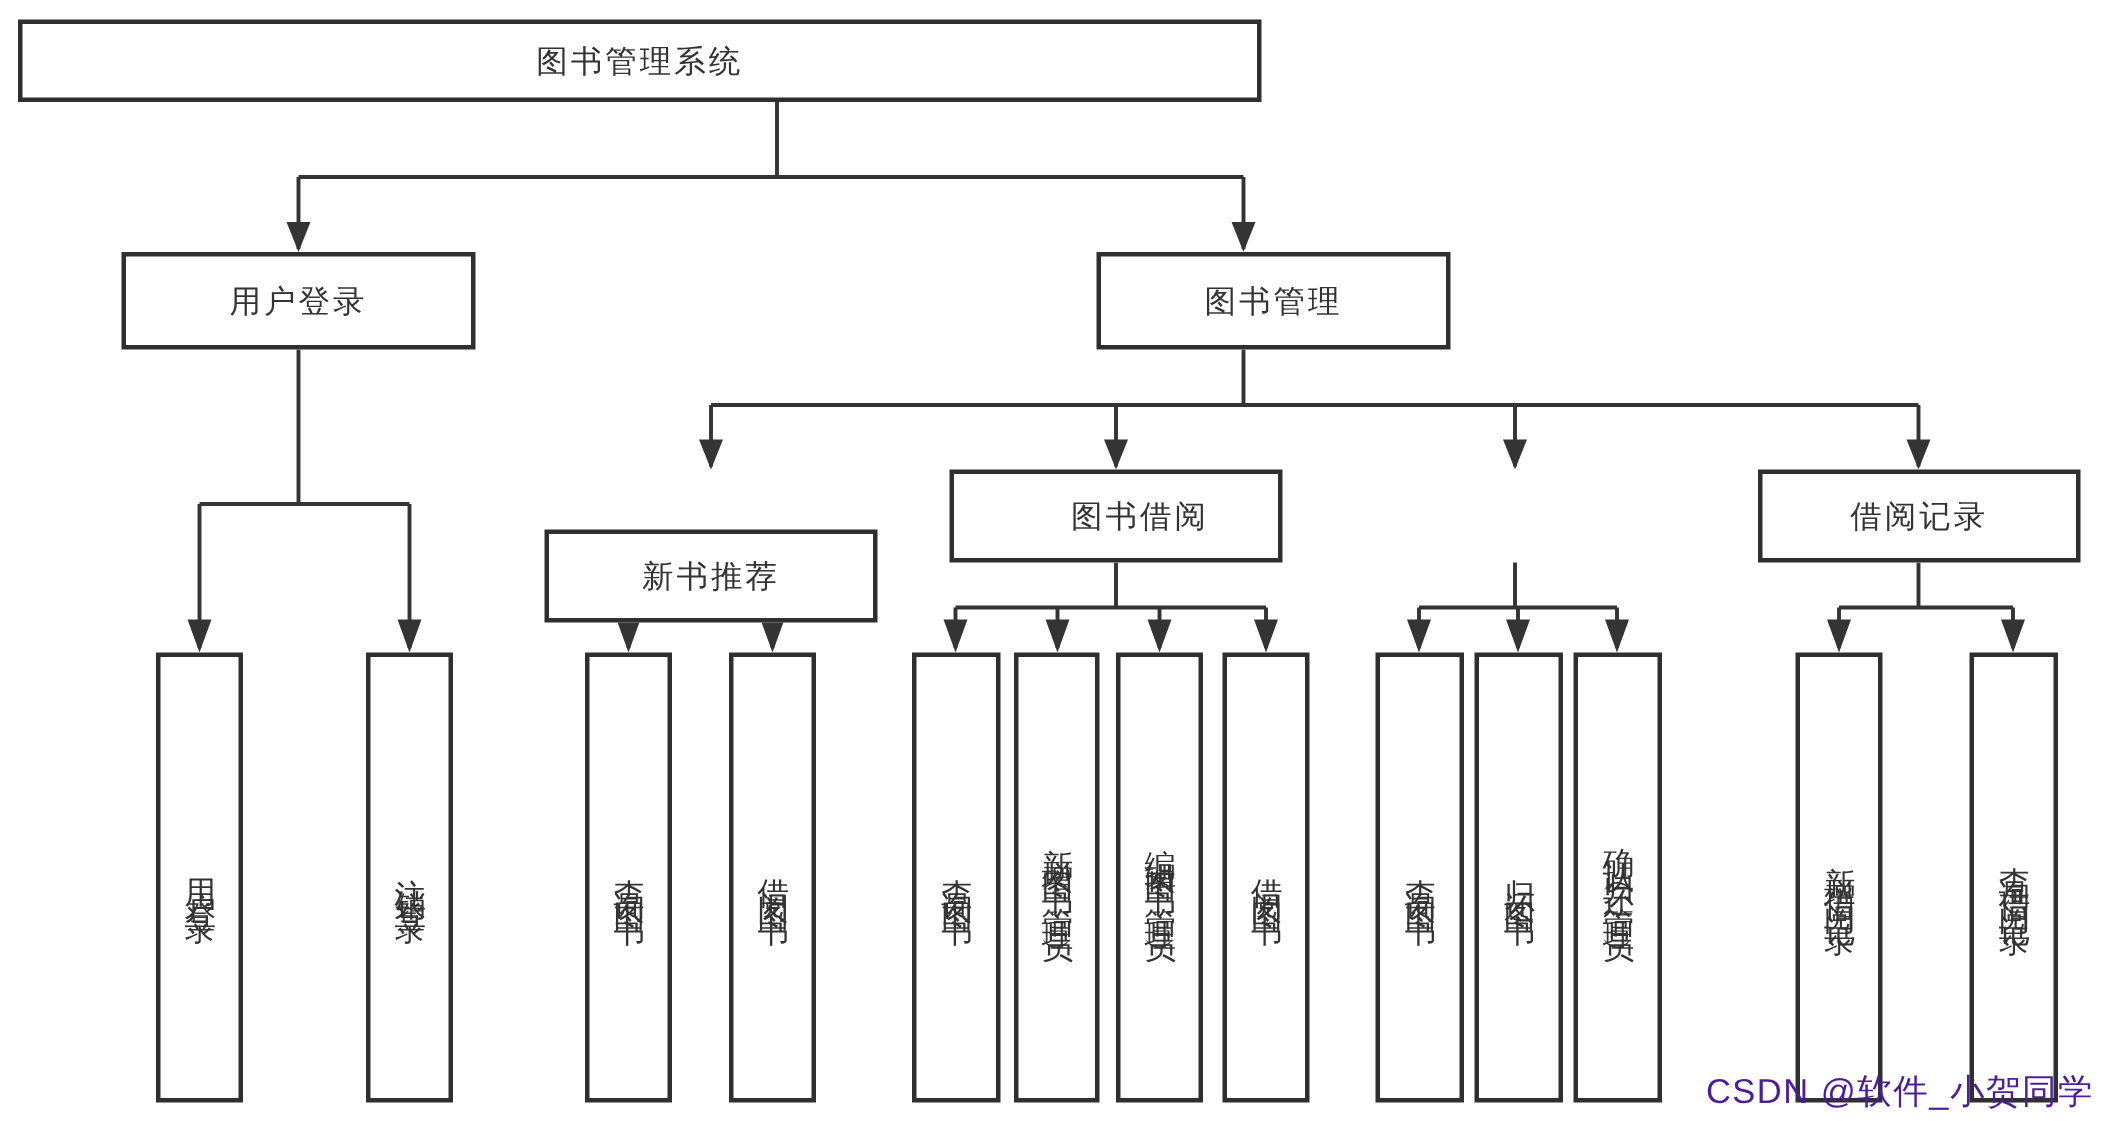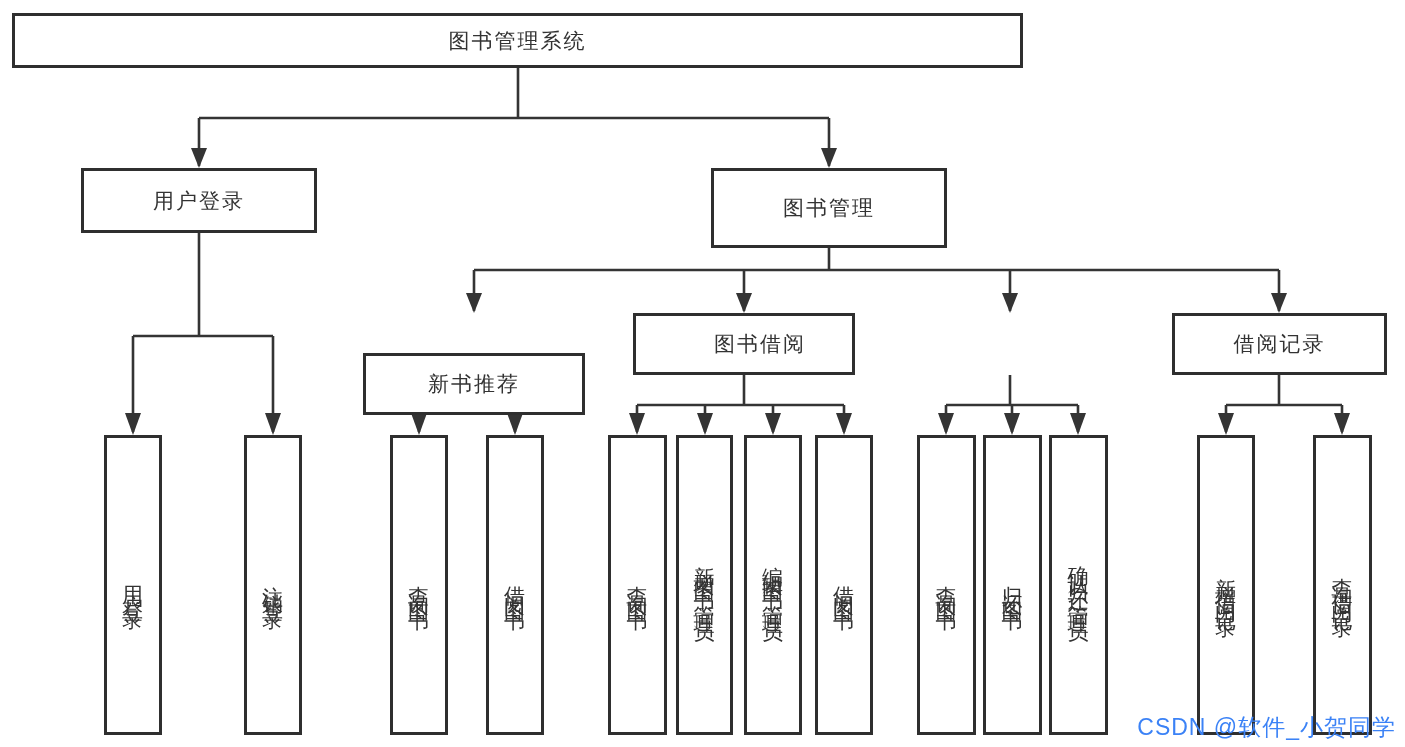--- a/index.html
+++ b/index.html
@@ -45,21 +45,21 @@
     writing-mode: vertical-rl;
     text-orientation: mixed;
     letter-spacing: 8px;
     line-height: 1;
   }
   .watermark {
     position: absolute;
     right: 9px;
     bottom: 4px;
     font-size: 23px;
-    color: #3b82f6;
+    color: #4c1d95;
     letter-spacing: 1px;
     white-space: nowrap;
     text-align: center;
   }
 </style>
 </head>
 <body>
 
 <div class="canvas">
 
@@ -92,28 +92,28 @@
     <path d="M1010 375 V405 M946 405 H1078 M946 405 V432 M1012 405 V432 M1078 405 V432"></path>
     <polygon points="938,413 954,413 946,435"></polygon>
     <polygon points="1004,413 1020,413 1012,435"></polygon>
     <polygon points="1070,413 1086,413 1078,435"></polygon>
 
     <path d="M1279 375 V405 M1226 405 H1342 M1226 405 V432 M1342 405 V432"></path>
     <polygon points="1218,413 1234,413 1226,435"></polygon>
     <polygon points="1334,413 1350,413 1342,435"></polygon>
   </svg>
 
-  <div class="node" style="left:12px; top:13px; width:1011px; height:55px;text-align:right;">
+  <div class="node" style="left:12px; top:13px; width:829px; height:55px;text-align:right;">
     <span class="lbl">图书管理系统</span>
   </div>
 
   <div class="node" style="left:81px; top:168px; width:236px; height:65px;">
     <span class="lbl">用户登录</span>
   </div>
-  <div class="node" style="left:711px; top:168px; width:236px; height:80px;text-align:right;">
+  <div class="node" style="left:731px; top:168px; width:236px; height:65px;text-align:right;">
     <span class="lbl">图书管理</span>
   </div>
 
   <div class="node" style="left:363px; top:313px; width:222px; height:62px;margin-top:40px;">
     <span class="lbl">新书推荐</span>
   </div>
   <div class="node" style="left:633px; top:313px; width:222px; height:62px;padding-left:32px;">
     <span class="lbl">图书借阅</span>
   </div>
   <div class="node" style="left:1172px; top:313px; width:215px; height:62px;">

